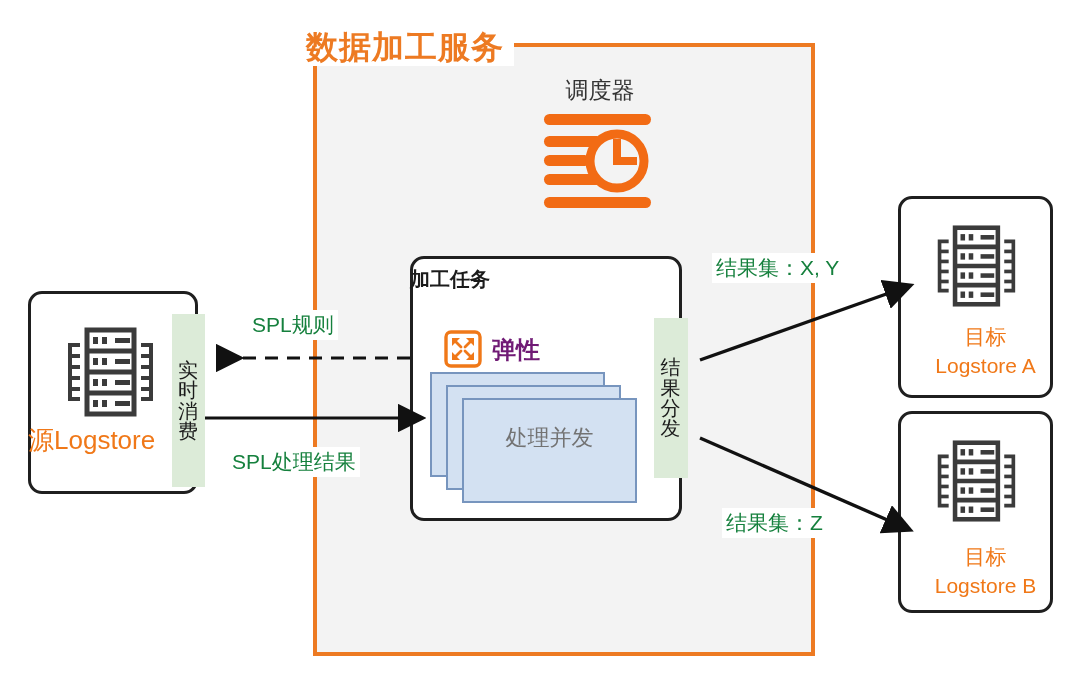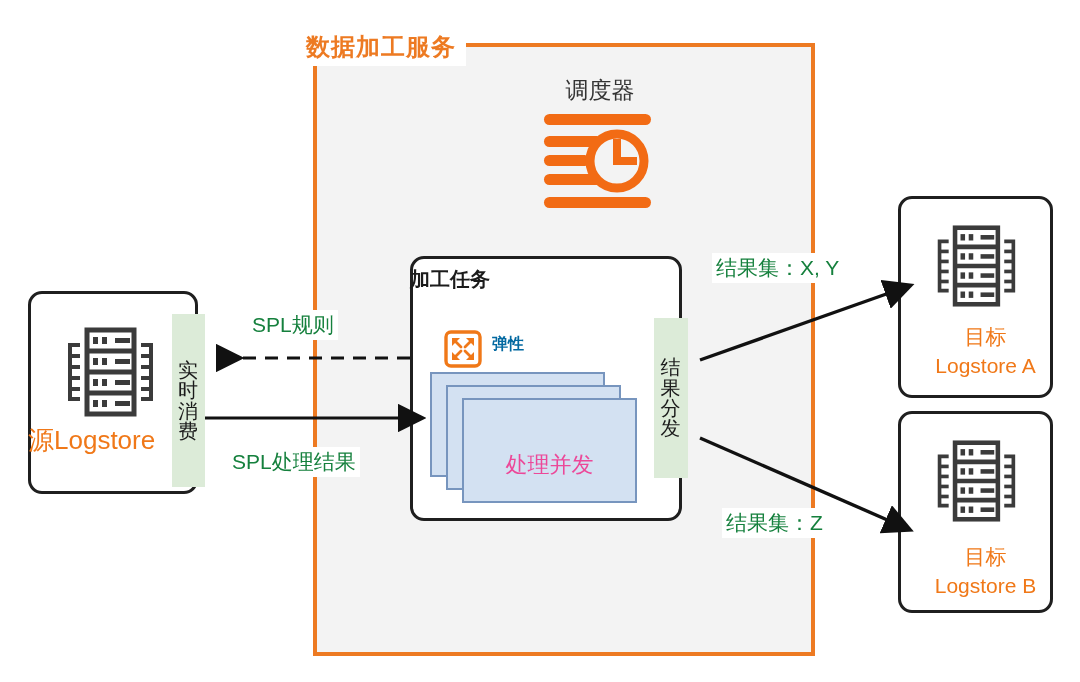--- a/index.html
+++ b/index.html
@@ -16,21 +16,21 @@
     position:absolute;left:313px;top:43px;width:502px;height:613px;
     border:4px solid #ED7A22;
     background:#F3F3F3;
     box-sizing:border-box;
   }
   .service-title{
     position:absolute;left:300px;top:30px;
     padding:0 10px 2px 6px;
     background:#ffffff;
     color:#ED7A22;
-    font-size:24px;font-weight:bold;
+    font-size:32px;font-weight:bold;
     letter-spacing:1px;
     line-height:34px;
     white-space:nowrap;
     z-index:8;
   }
 
   
   .scheduler-label{
     position:absolute;left:520px;top:75px;width:160px;
     text-align:center;
@@ -73,34 +73,34 @@
 
   
   .task-box{left:410px;top:256px;width:272px;height:265px;}
   .task-title{
     position:absolute;left:410px;top:266px;width:272px;
     font-size:20px;font-weight:bold;color:#1b1b1b;
   }
   .elastic-icon{position:absolute;left:444px;top:330px;width:38px;height:38px;}
   .elastic-label{
     position:absolute;left:492px;top:334px;
-    color:#0369a1;font-size:16px;font-weight:bold;white-space:nowrap;
+    color:#701a75;font-size:24px;font-weight:bold;white-space:nowrap;
   }
   .ccard{
     position:absolute;
     background:#D3E1F2;
     border:2px solid #7795BE;
     box-sizing:border-box;
   }
   .ccard1{left:430px;top:372px;width:175px;height:105px;}
   .ccard2{left:446px;top:385px;width:175px;height:105px;}
   .ccard3{left:462px;top:398px;width:175px;height:105px;}
   .ccard3-text{
-    position:absolute;left:462px;top:450px;width:175px;
-    text-align:center;font-size:22px;color:#ec4899;
+    position:absolute;left:462px;top:423px;width:175px;
+    text-align:center;font-size:22px;color:#737373;
   }
 
   
   .tgt-a{left:898px;top:196px;width:155px;height:202px;}
   .tgt-b{left:898px;top:411px;width:155px;height:202px;}
   .tgt-icon{position:absolute;width:88px;height:82px;}
   .tgt-icon-a{left:932px;top:225px;}
   .tgt-icon-b{left:932px;top:440px;}
   .tgt-label{
     position:absolute;width:155px;text-align:center;

